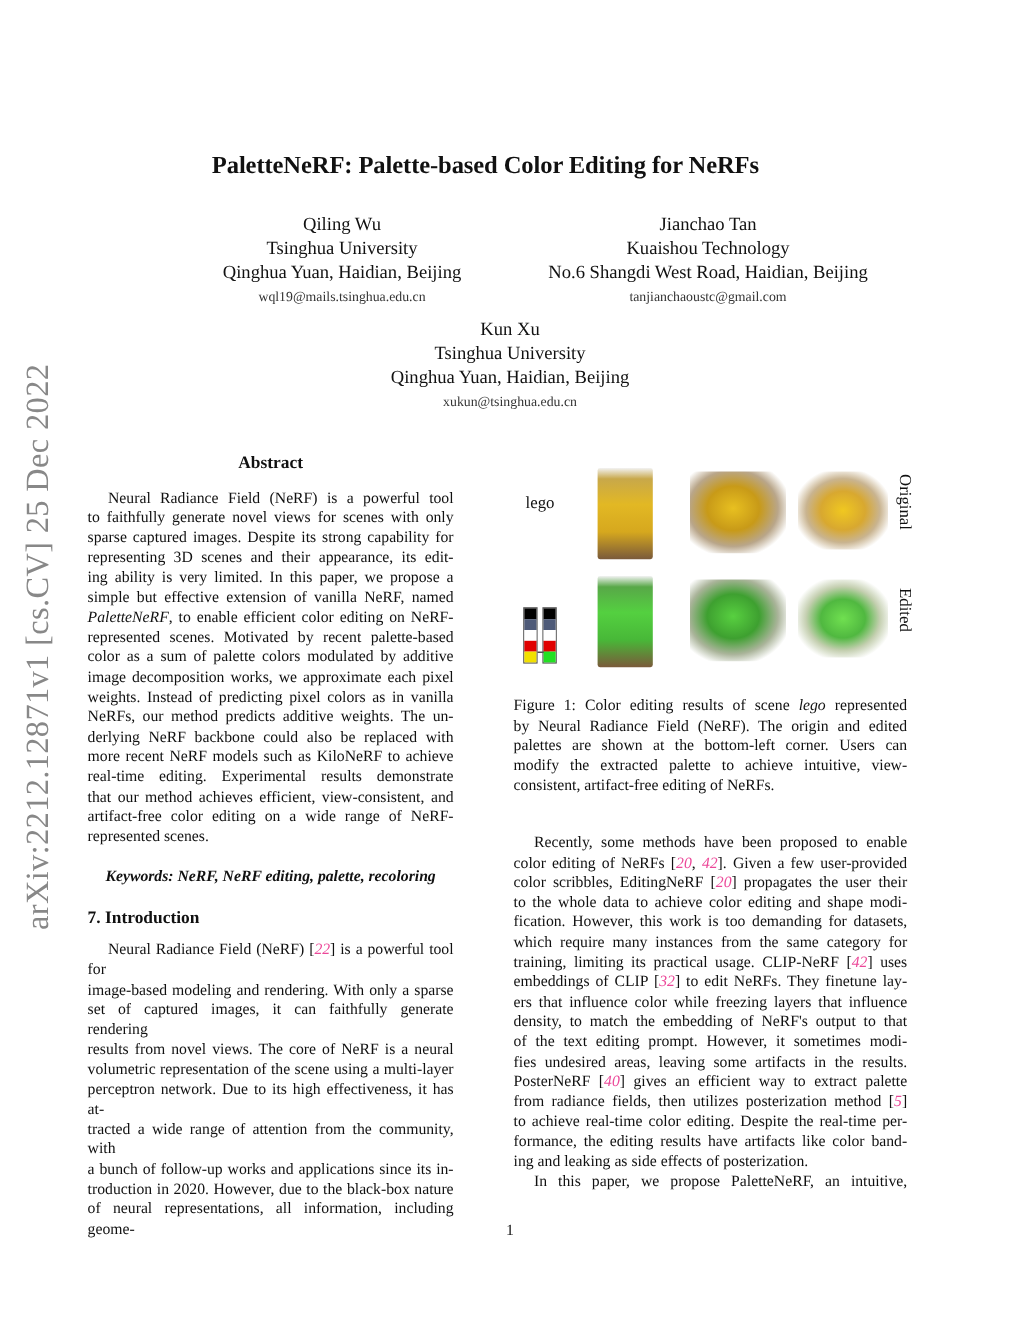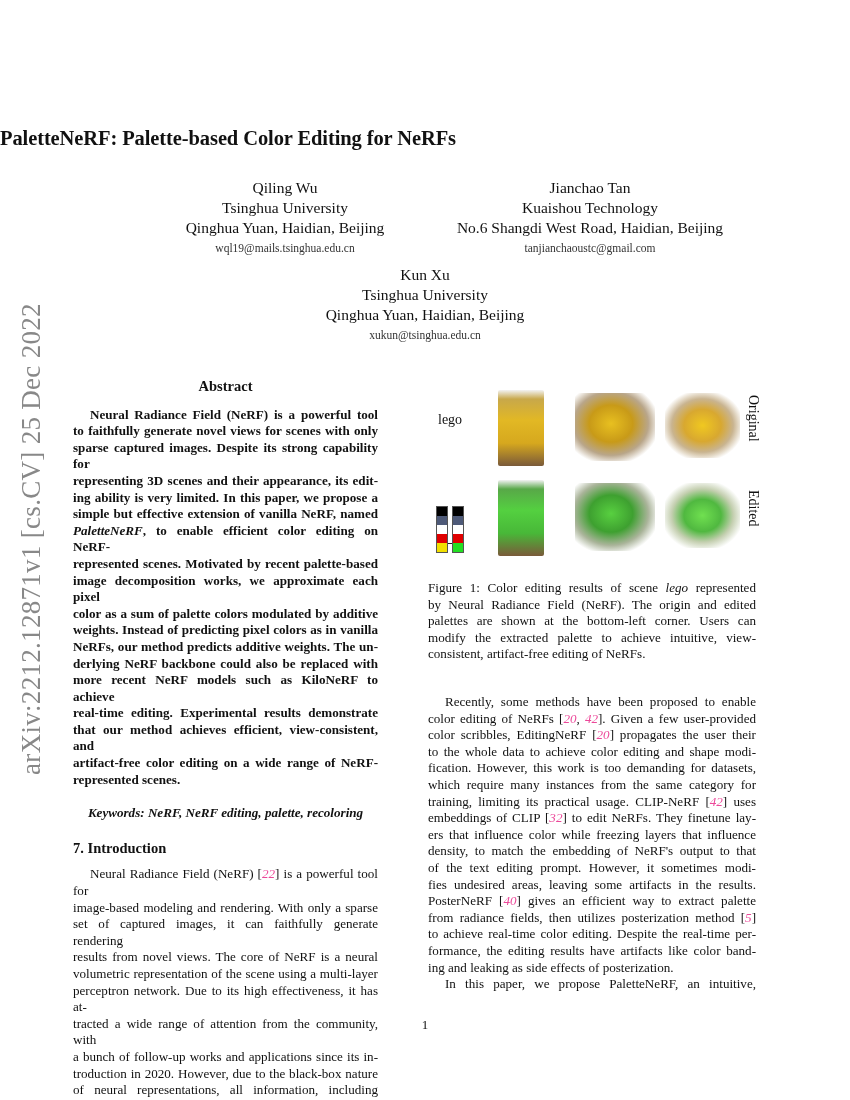--- a/index.html
+++ b/index.html
@@ -1,25 +1,25 @@
 <!DOCTYPE html>
 <html><head>
 <meta charset="utf-8">
 <style>
   html, body { margin:0; padding:0; background:#fff; }
   body { width:850px; height:1100px; position:relative; overflow:hidden; font-family:"Liberation Serif", serif; color:#111; }
   .abs { position:absolute; }
-  .title { left:0; width:809px; top:127px; text-align:left; font-weight:bold; font-size:20.5px; letter-spacing:-0.1px; }
+  .title { left:0; width:809px; top:127px; text-align:center; font-weight:bold; font-size:20.5px; letter-spacing:-0.1px; }
   .author { text-align:center; font-size:15.5px; line-height:20px; }
   .email { font-family:Liberation Serif, serif; font-size:11.5px; color:#333; line-height:20px; }
   .arxiv { left:-209px; top:519px; width:490px; height:40px; transform:rotate(-90deg); transform-origin:center; font-size:27px; color:#888; white-space:nowrap; text-align:center; letter-spacing:0.3px; }
   .col { font-size:13.1px; line-height:16.6px; text-align:justify; }
   .sec { font-family:Liberation Serif, serif; font-weight:bold; }
   .cite { color:#ec4899;font-style:italic; }
-  .abstract-body { font-weight:bold; }
+  .abstract-body { font-weight:normal; }
   .jl { text-align:justify; text-align-last:justify; display:block; }
   .ll { display:block; }
   .fig-label { font-size:14px; }
   .vert { writing-mode:vertical-rl; font-size:14px; }
   .thumb { border-radius:2px; }
   .pal { width:10px; }
   .pal div { height:9px; }
 </style>
 </head>
 <body>
@@ -51,22 +51,22 @@
   <div class="sec" style="text-align:center;font-size:14.5px;margin-bottom:12px;">Abstract</div>
   <div class="abstract-body">
     <span class="jl" style="text-indent:17px">Neural Radiance Field (NeRF) is a powerful tool</span>
     <span class="jl">to faithfully generate novel views for scenes with only</span>
     <span class="jl">sparse captured images. Despite its strong capability for</span>
     <span class="jl">representing 3D scenes and their appearance, its edit-</span>
     <span class="jl">ing ability is very limited. In this paper, we propose a</span>
     <span class="jl">simple but effective extension of vanilla NeRF, named</span>
     <span class="jl"><i>PaletteNeRF</i><span>, to enable efficient color editing on NeRF-</span></span>
     <span class="jl">represented scenes. Motivated by recent palette-based</span>
+    <span class="jl">color as a sum of palette colors modulated by additive</span>
     <span class="jl">image decomposition works, we approximate each pixel</span>
-    <span class="jl">color as a sum of palette colors modulated by additive</span>
     <span class="jl">weights. Instead of predicting pixel colors as in vanilla</span>
     <span class="jl">NeRFs, our method predicts additive weights. The un-</span>
     <span class="jl">derlying NeRF backbone could also be replaced with</span>
     <span class="jl">more recent NeRF models such as KiloNeRF to achieve</span>
     <span class="jl">real-time editing. Experimental results demonstrate</span>
     <span class="jl">that our method achieves efficient, view-consistent, and</span>
     <span class="jl">artifact-free color editing on a wide range of NeRF-</span>
     <span class="ll">represented scenes.</span>
   </div>
   <div style="margin-top:17px;text-align:center;font-weight:bold;font-style:italic;">Keywords: NeRF, NeRF editing, palette, recoloring</div>

